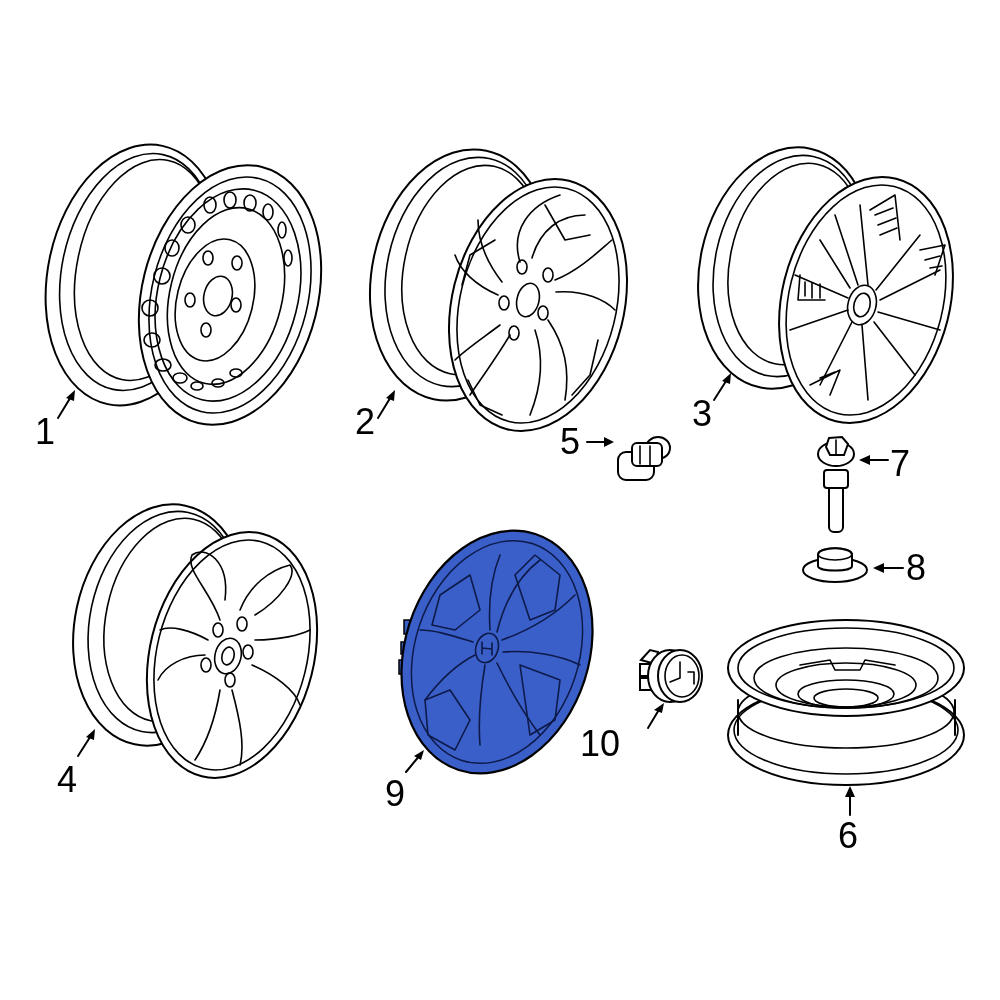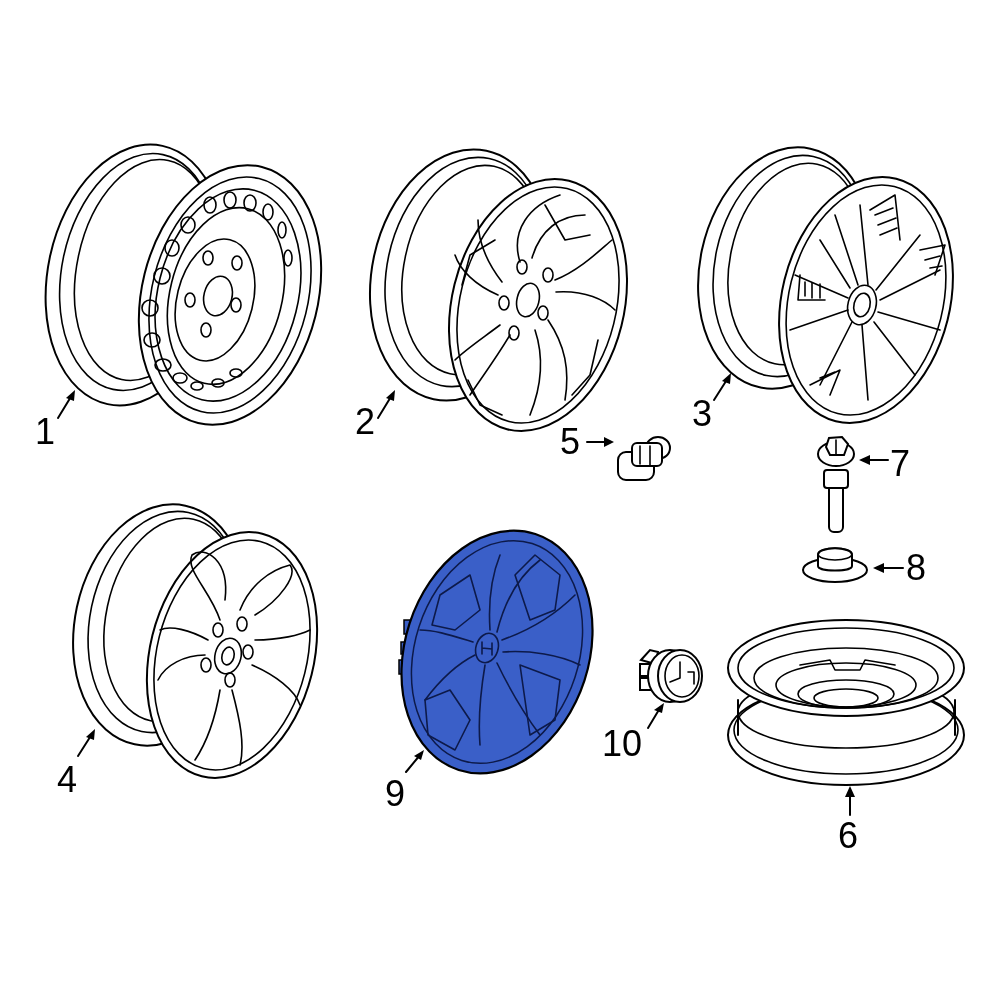--- a/index.html
+++ b/index.html
@@ -223,13 +223,13 @@
 
 <div class="callout" style="left:35px;top:414px;">1</div>
 <div class="callout" style="left:355px;top:404px;">2</div>
 <div class="callout" style="left:692px;top:396px;">3</div>
 <div class="callout" style="left:57px;top:762px;">4</div>
 <div class="callout" style="left:560px;top:424px;">5</div>
 <div class="callout" style="left:838px;top:818px;">6</div>
 <div class="callout" style="left:890px;top:446px;">7</div>
 <div class="callout" style="left:906px;top:550px;">8</div>
 <div class="callout" style="left:385px;top:776px;">9</div>
-<div class="callout" style="left:602px;top:726px;">10</div>
+<div class="callout" style="left:580px;top:726px;">10</div>
 
 </body></html>

